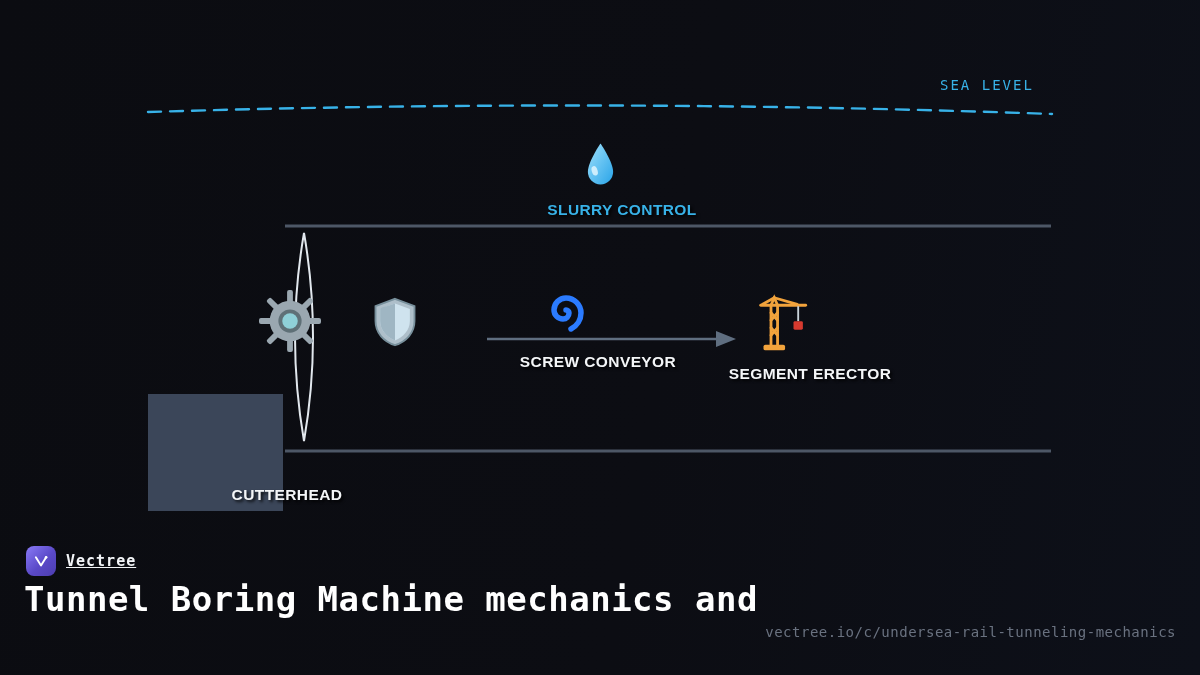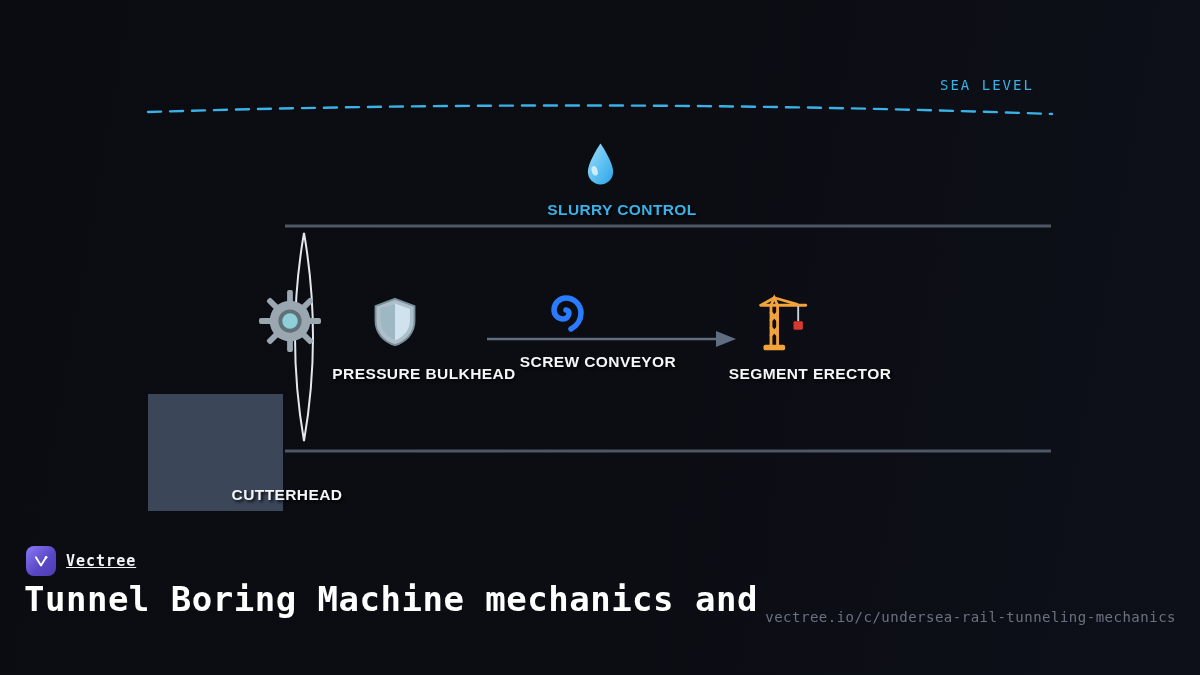--- a/index.html
+++ b/index.html
@@ -36,21 +36,21 @@
     position:absolute;left:66px;top:552px;
     font-family:"DejaVu Sans Mono",monospace;font-weight:bold;font-size:15px;
     letter-spacing:1px;color:#f2f4f7;text-decoration:underline;
   }
   .title{
     position:absolute;left:24px;top:582px;
     font-family:"DejaVu Sans Mono",monospace;font-weight:bold;font-size:34px;
     line-height:34px;letter-spacing:.5px;color:#ffffff;white-space:nowrap;
   }
   .url{
-    position:absolute;right:24px;top:609px;
+    position:absolute;right:24px;top:624px;
     font-family:"DejaVu Sans Mono",monospace;font-size:14px;letter-spacing:.5px;
     color:var(--muted,#6a7280);white-space:nowrap;
   }
 </style>
 </head>
 <body>
 
 <div class="stage">
 
   <svg class="overlay" viewBox="0 0 1200 675" aria-hidden="true">
@@ -97,21 +97,20 @@
     </svg>
   </div>
 
   <div class="icon" style="left:369px;top:296px;">
     <svg width="52" height="52" viewBox="0 0 56 56">
       <path d="M28 3 L49 11 V27 C49 40 40 49 28 53 C16 49 7 40 7 27 V11 Z" fill="#aebfca" stroke="#78909c" stroke-width="2"></path>
       <path d="M28 8 L44 14 V27 C44 37 37 44 28 48 C19 44 12 37 12 27 V14 Z" fill="#cfe3ee"></path>
       <path d="M28 8 C19 11.5 12 12 12 14 V27 C12 37 19 44 28 48 Z" fill="#9fb6c3"></path>
     </svg>
   </div>
-  <div class="lbl" style="left:424px;top:365px;">PRESSURE BULKHEAD</div>
 
   <div class="icon" style="left:540px;top:284px;">
     <svg width="52" height="52" viewBox="0 0 52 52">
       <path d="M26 26 a3 3 0 0 1 3 3 a6 6 0 0 1 -6 6 a9 9 0 0 1 -9 -9 a12 12 0 0 1 12 -12 a15 15 0 0 1 15 15 a18 18 0 0 1 -10 16" fill="none" stroke="#2b7bff" stroke-width="5.5" stroke-linecap="round"></path>
     </svg>
   </div>
   <div class="lbl" style="left:598px;top:353px;text-align:center;">SCREW CONVEYOR</div>
 
   <div class="icon" style="left:756px;top:294px;">
     <svg width="60" height="60" viewBox="0 0 64 64">

